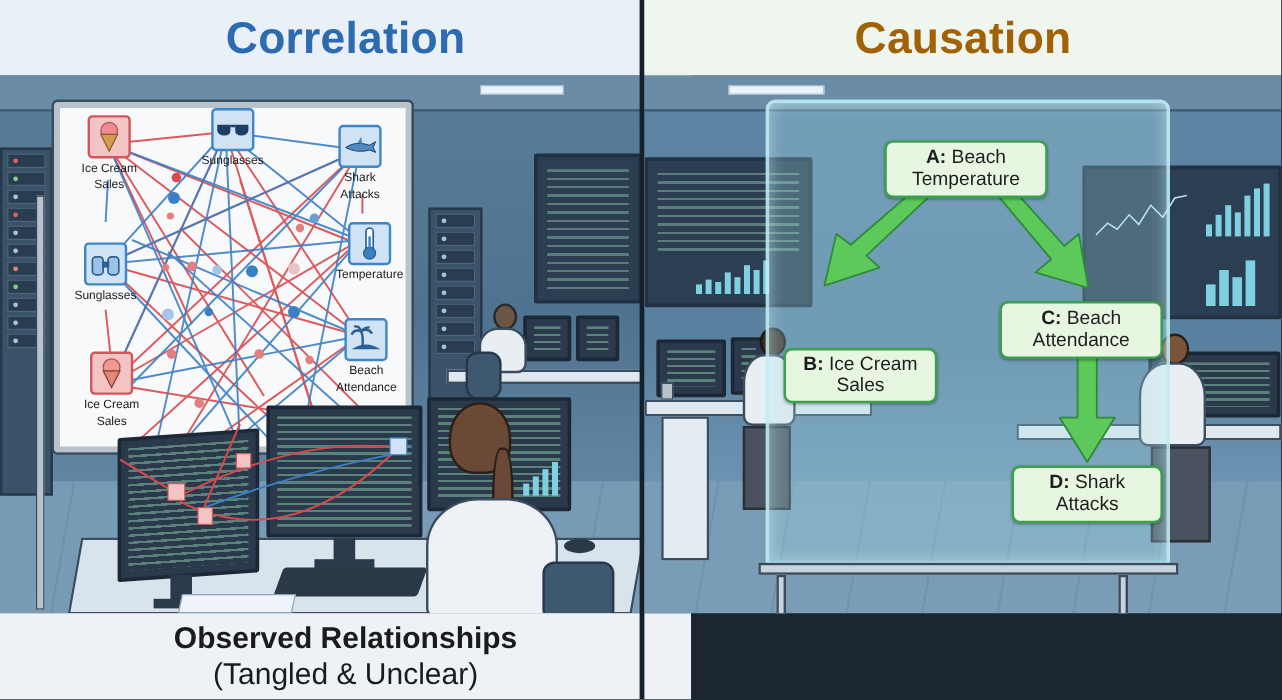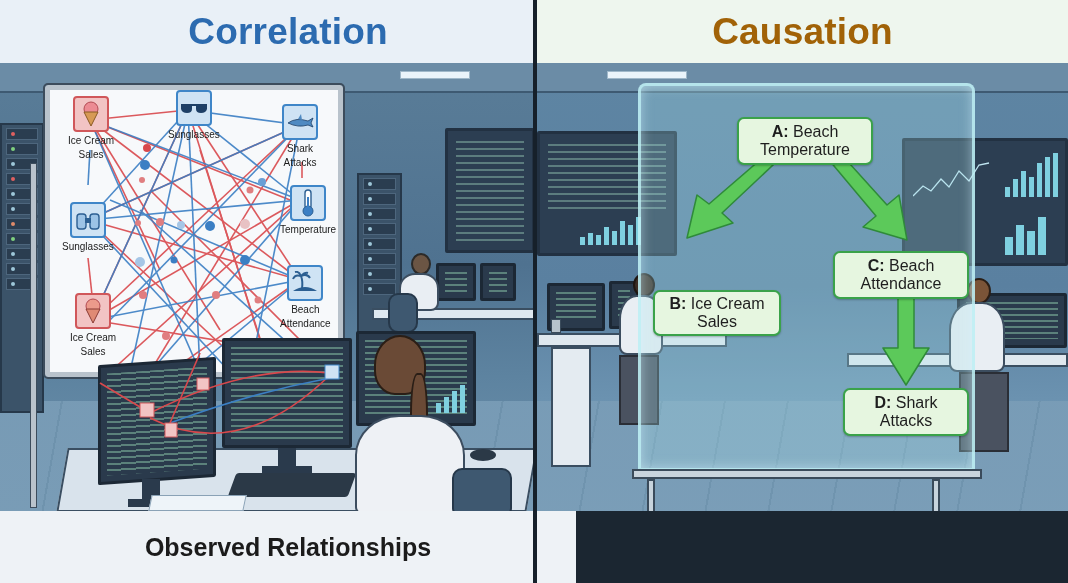--- a/index.html
+++ b/index.html
@@ -318,20 +318,21 @@
     <div class="person" style="left:360px;top:272px;">
       <div style="position:absolute;left:14px;top:0;width:52px;height:60px;background:#6a4a36;border:2px solid #2a1e16;border-radius:50% 50% 40% 40%;"></div>
       <div style="position:absolute;left:50px;top:38px;width:18px;height:100px;background:#6a4a36;border:2px solid #2a1e16;border-radius:40%;"></div>
       <div class="body" style="left:-5px;top:80px;width:110px;height:100px;background:#eef1f5;"></div>
     </div>
     <div class="chair" style="left:452px;top:405px;width:60px;height:50px;"></div>
   </div>
 
   <div class="footer">
     <div class="line1">Observed Relationships</div>
+    <div class="line2">(Tangled &amp; Unclear)</div>
   </div>
 </div>
 
 <div class="divider"></div>
 
 <div class="panel right">
   <div class="header">
     <h1>Causation</h1>
   </div>
 

